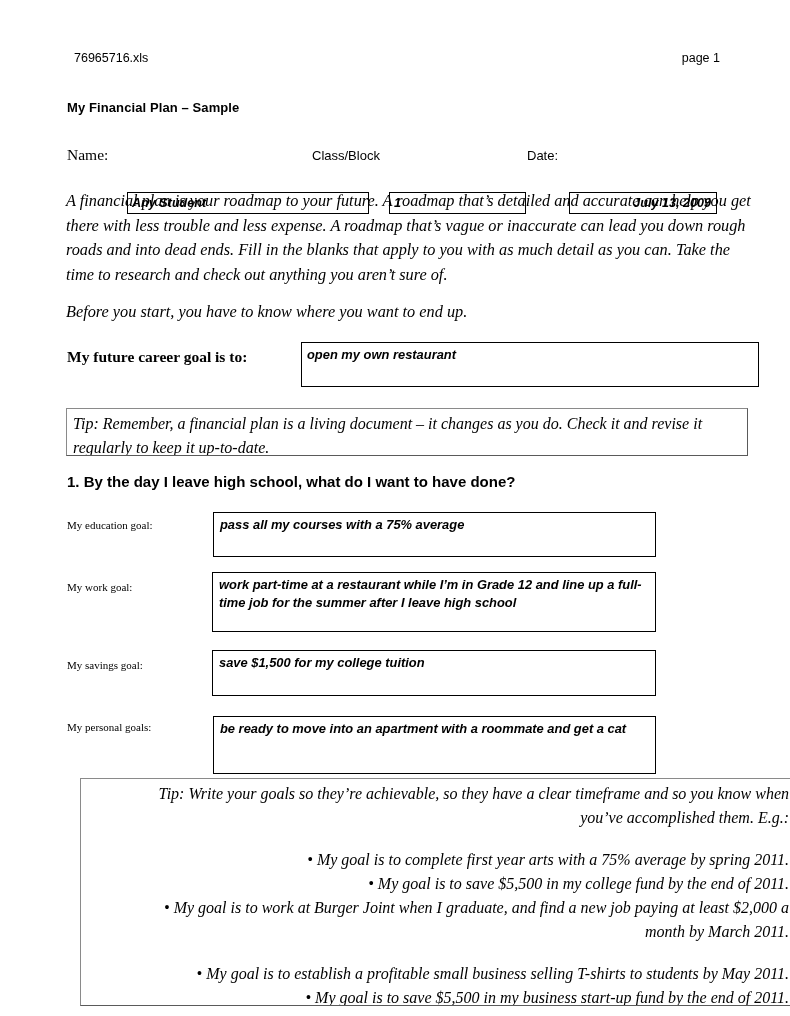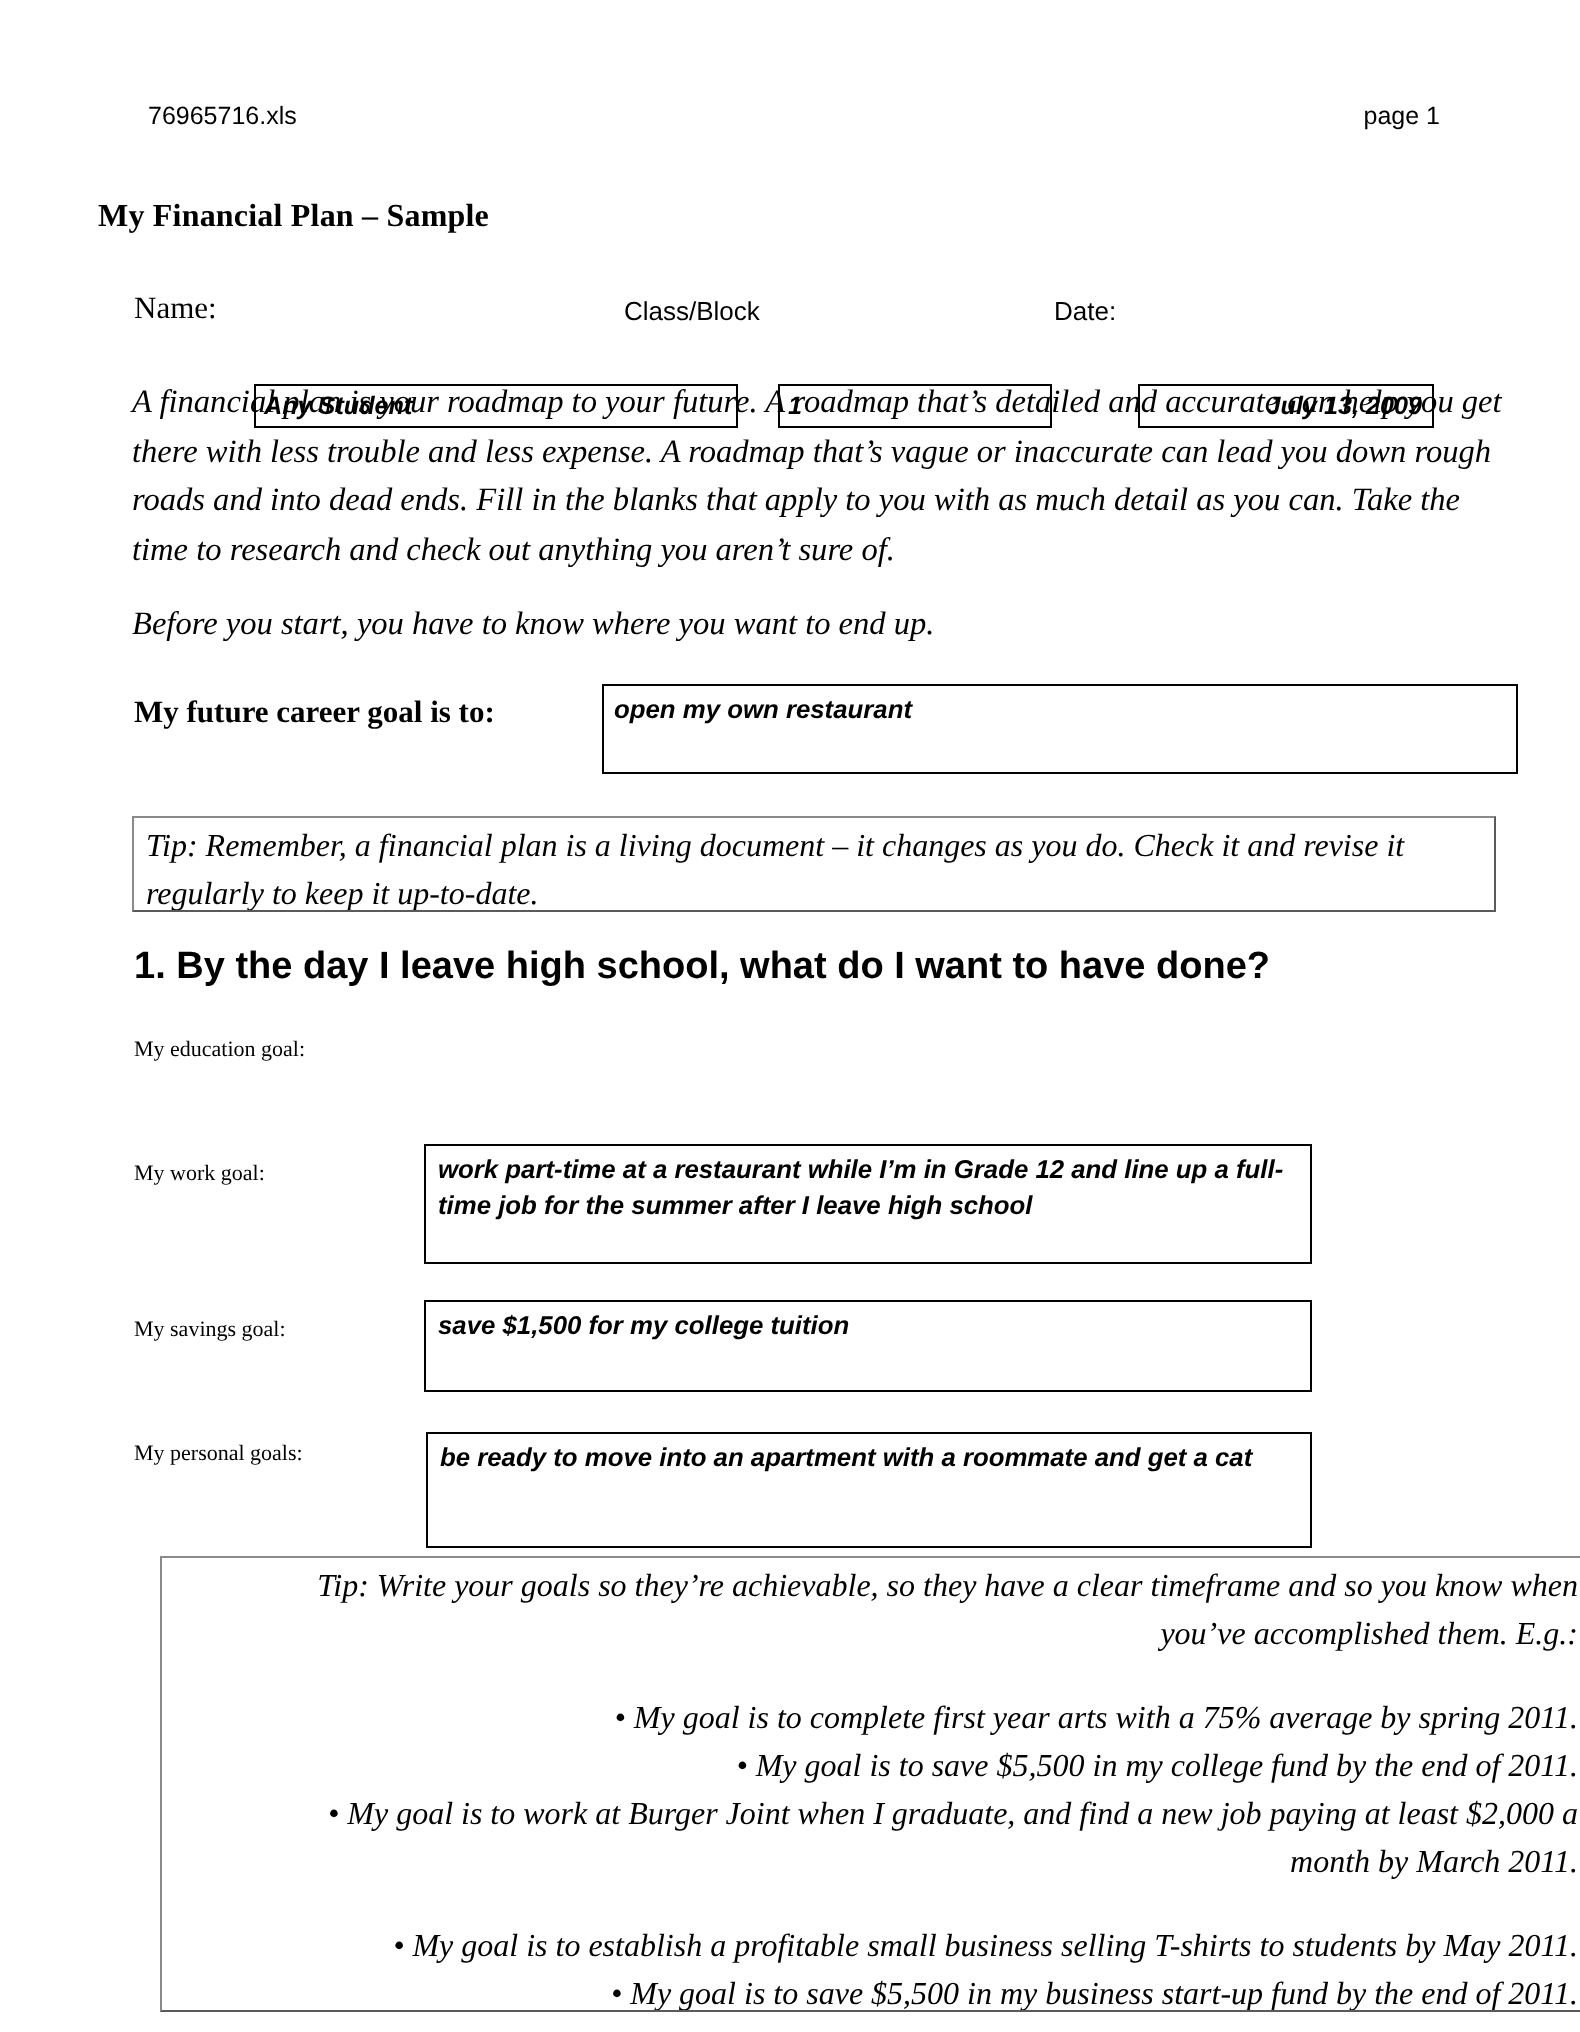--- a/index.html
+++ b/index.html
@@ -34,24 +34,24 @@
     position: absolute;
     right: 70px; top: 51px;
     font-family: "Liberation Sans", sans-serif;
     font-size: 12.5px;
     white-space: nowrap;
   }
 
   
   .doc-title {
     position: absolute;
-    left: 49px; top: 100px;
-    font-family: Liberation Serif, serif;
-    font-weight: bold;
-    font-size: 16px;
+    left: 67px; top: 100px;
+    font-family: Liberation Sans, sans-serif;
+    font-weight: bold;
+    font-size: 13px;
     letter-spacing: 0.1px;
     white-space: nowrap;
   }
 
   
   .id-row {
     position: absolute;
     left: 67px; top: 144px;
     width: 660px; height: 24px;
   }
@@ -141,21 +141,21 @@
   #tip-box-bottom .tip-lead { margin: 0; }
   #tip-box-bottom .tip-gap { height: 18px; }
   #tip-box-bottom .tip-bullet { margin: 0; white-space: nowrap; }
 
   
   .q-heading {
     position: absolute;
     left: 67px; top: 473px;
     font-family: "Liberation Sans", sans-serif;
     font-weight: bold;
-    font-size: 19px;
+    font-size: 15px;
     white-space: nowrap;
   }
 
   
   .goal-label {
     position: absolute;
     left: 67px;
     font-family: "Liberation Serif", serif;
     font-size: 11px;
     white-space: nowrap;
@@ -206,20 +206,21 @@
   <div class="para" id="before-para">Before you start, you have to know where you want to end up.</div>
 
   <div class="career-label">My future career goal is to:</div>
   <div class="answerbox" id="career-box">open my own restaurant</div>
 
   <div class="tipbox" id="tip-box-top">Tip: Remember, a financial plan is a living document – it changes as you do. Check it and revise it regularly to keep it up-to-date.</div>
 
   <div class="q-heading">1. By the day I leave high school, what do I want to have done?</div>
 
   <div class="goal-label" id="edu-label">My education goal:</div>
+  <div class="goalbox" id="edu-box">pass all my courses with a 75% average</div>
 
   <div class="goal-label" id="work-label">My work goal:</div>
   <div class="goalbox" id="work-box">work part-time at a restaurant while I’m in Grade 12 and line up a full-time job for the summer after I leave high school</div>
 
   <div class="goal-label" id="save-label">My savings goal:</div>
   <div class="goalbox" id="save-box">save $1,500 for my college tuition</div>
 
   <div class="goal-label" id="pers-label">My personal goals:</div>
   <div class="goalbox" id="pers-box">be ready to move into an apartment with a roommate and get a cat</div>
 

